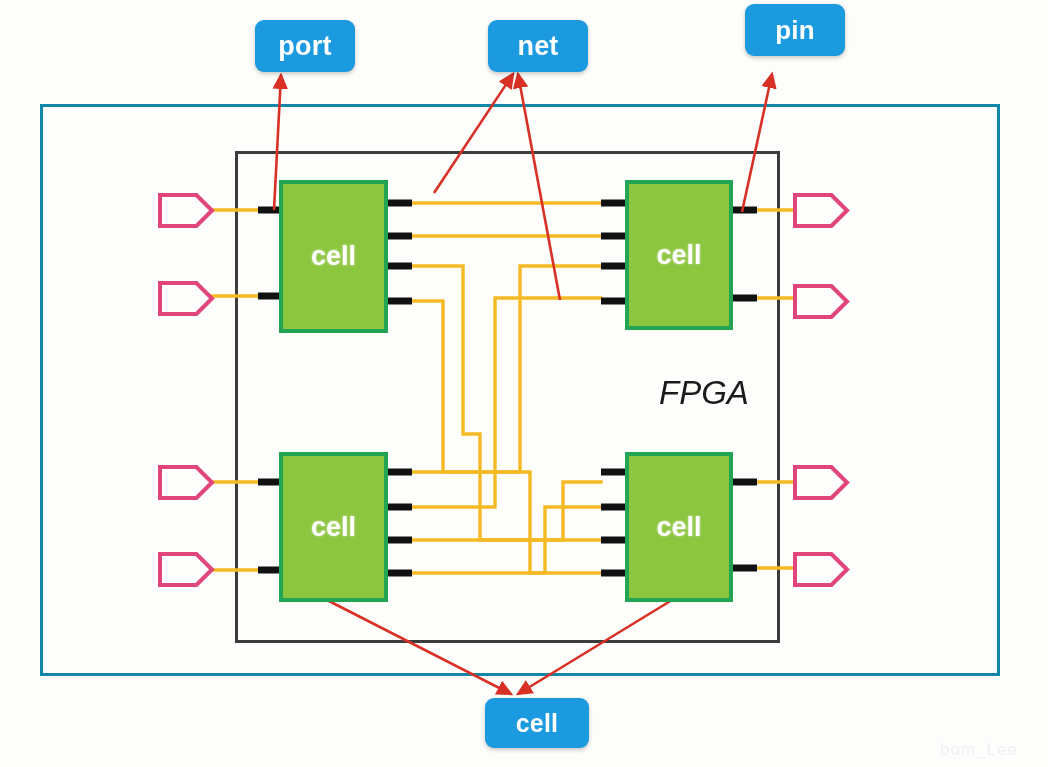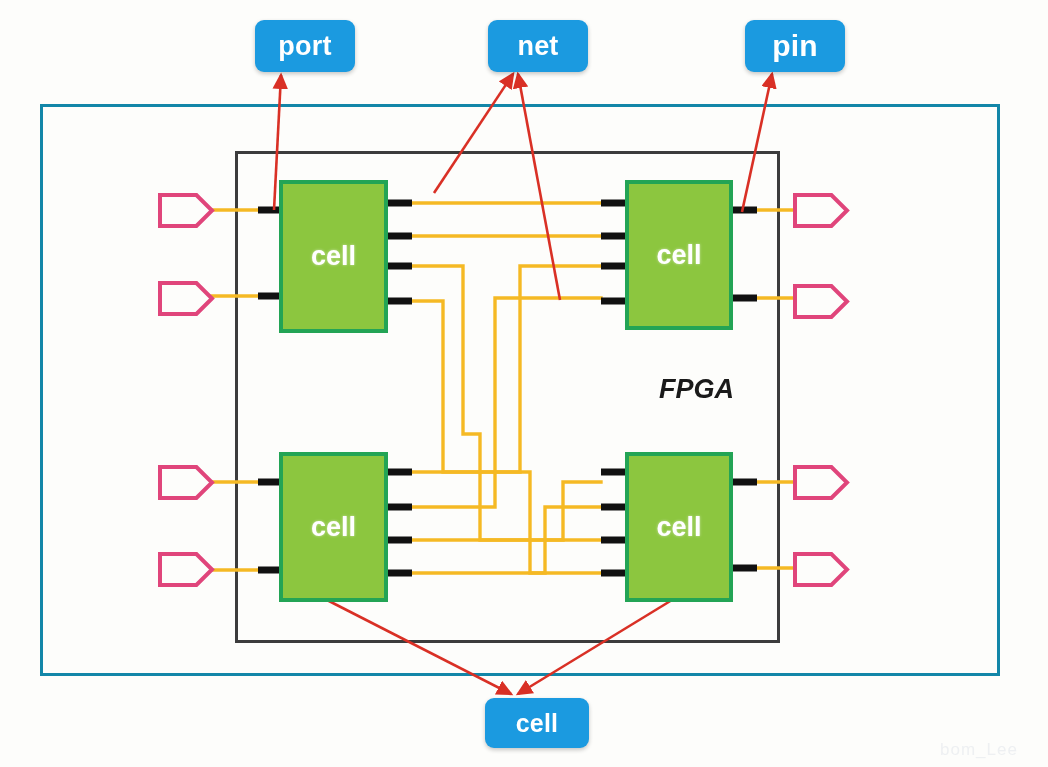--- a/index.html
+++ b/index.html
@@ -80,21 +80,21 @@
   }
 </style>
 </head>
 <body>
 
 <div id="stage" style="width: 1048px; height: 767px; background: rgb(253, 253, 251);">
 
   <div id="outer-frame" style="left: 40px; top: 104px; width: 960px; height: 572px; border: 3px solid rgb(18, 134, 168);"></div>
 
   <div id="fpga-frame" style="left: 235px; top: 151px; width: 545px; height: 492px; border: 3px solid rgb(60, 60, 60);"></div>
-  <div id="fpga-label" style="left: 659px; top: 374px; font-size: 27px; color: rgb(26, 26, 26); font-weight: bold;">FPGA</div>
+  <div id="fpga-label" style="left: 659px; top: 374px; font-size: 33px; color: rgb(26, 26, 26);">FPGA</div>
 
   <svg id="wire-layer" viewBox="0 0 1048 767">
     <defs>
       <marker id="arrowhead" markerWidth="7" markerHeight="7" refX="5.4" refY="3" orient="auto">
         <path d="M0,0 L6.4,3 L0,6 z" fill="#d93025"></path>
       </marker>
     </defs>
     <g id="g-wires">
         <polyline points="212,210 258,210" fill="none" stroke="#f5b924" stroke-width="3.4" stroke-linecap="square" stroke-linejoin="miter"></polyline>
         <polyline points="212,296 258,296" fill="none" stroke="#f5b924" stroke-width="3.4" stroke-linecap="square" stroke-linejoin="miter"></polyline>
@@ -174,21 +174,21 @@
       </div>
     </div>
 
   <div id="callouts-host">
       <div class="callout" style="left: 232px; top: 20px; width: 100px; height: 52px; background: rgb(27, 154, 224); color: rgb(255, 255, 255); font-size: 27px;">
         <span>port</span>
       </div>
       <div class="callout" style="left: 465px; top: 20px; width: 100px; height: 52px; background: rgb(27, 154, 224); color: rgb(255, 255, 255); font-size: 27px;">
         <span>net</span>
       </div>
-      <div class="callout" style="left: 722px; top: 20px; width: 100px; height: 52px; background: rgb(27, 154, 224); color: rgb(255, 255, 255); font-size: 30px;">
+      <div class="callout" style="left: 722px; top: 4px; width: 100px; height: 52px; background: rgb(27, 154, 224); color: rgb(255, 255, 255); font-size: 26px;">
         <span>pin</span>
       </div>
       <div class="callout" style="left: 462px; top: 698px; width: 104px; height: 50px; background: rgb(27, 154, 224); color: rgb(255, 255, 255); font-size: 25px;">
         <span>cell</span>
       </div>
     </div>
 
   <div id="watermark" style="left: 940px; top: 740px; color: rgb(238, 240, 242);">bom_Lee</div>
 
 </div>

